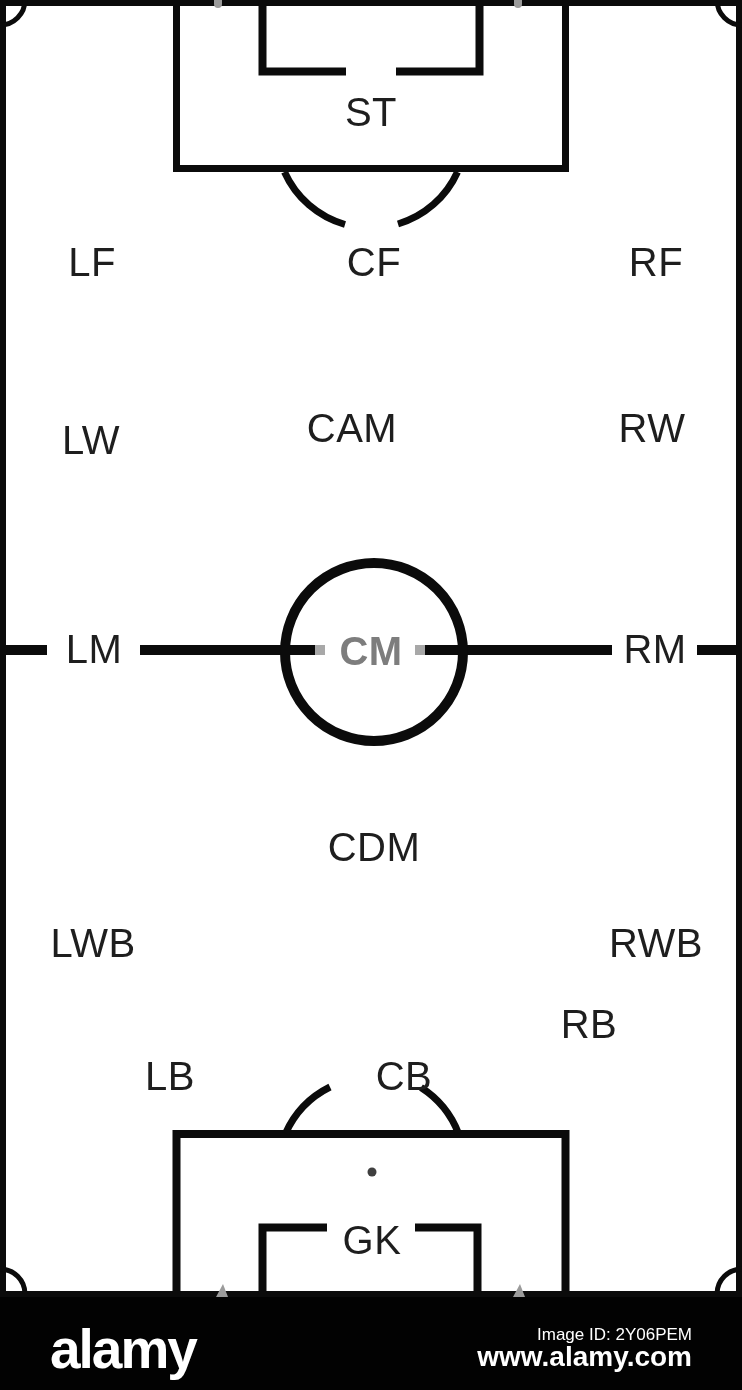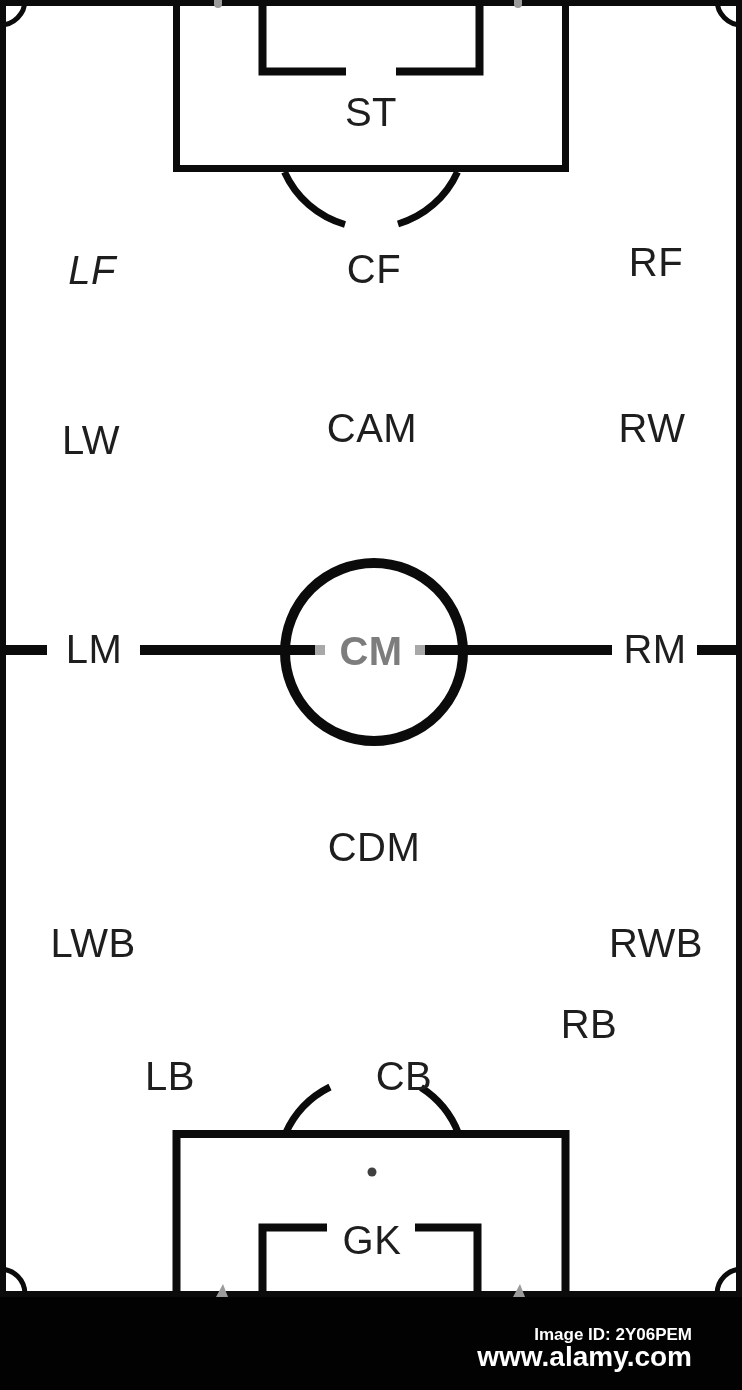--- a/index.html
+++ b/index.html
@@ -32,21 +32,21 @@
     font-weight:700;
     letter-spacing:-2px;
     line-height:1;
   }
   .wm-right{
     position:absolute;right:50px;top:1326px;
     text-align:right;
     color:#ffffff;
     line-height:1;
   }
-  .wm-id{font-size:17px;font-weight:700;display:block;}
+  .wm-id{font-size:17px;font-weight:400;display:block;}
   .wm-url{font-size:28px;font-weight:700;display:block;margin-top:0;}
 </style>
 </head>
 <body>
 
 <div class="stage">
 
   <svg class="pitch-svg" width="742" height="1297" viewBox="0 0 742 1297">
     <g fill="none" stroke="#0b0b0b">
 
@@ -86,36 +86,37 @@
 
     <circle cx="372" cy="1172" r="4.5" fill="#3f3f3f"></circle>
 
     <path d="M 214 0 H 222 V 4 A 4 4 0 0 1 214 4 Z" fill="#9b9b9b"></path>
     <path d="M 514 0 H 522 V 4 A 4 4 0 0 1 514 4 Z" fill="#9b9b9b"></path>
     <path d="M 216 1297 L 223 1284 L 228 1297 Z" fill="#9b9b9b"></path>
     <path d="M 513 1297 L 520 1284 L 525 1297 Z" fill="#9b9b9b"></path>
   </svg>
 
   <span class="pos-label" style="left:371px;top:112px;">ST</span>
-  <span class="pos-label" style="left:92px;top:270px;font-style:italic;">LF</span>
-  <span class="pos-label" style="left:374px;top:262px;margin-top:7px;">CF</span>
+  <span class="pos-label" style="left:92px;top:262px;">LF</span>
+  <span class="pos-label" style="left:374px;top:262px;">CF</span>
   <span class="pos-label" style="left:656px;top:262px;">RF</span>
   <span class="pos-label" style="left:91px;top:440px;">LW</span>
-  <span class="pos-label" style="left:372px;top:428px;">CAM</span>
+  <span class="pos-label" style="left:352px;top:428px;">CAM</span>
   <span class="pos-label" style="left:652px;top:428px;">RW</span>
   <span class="pos-label" style="left:94px;top:649px;">LM</span>
   <span class="pos-label gray" style="left:371px;top:651px;font-weight:bold;">CM</span>
   <span class="pos-label" style="left:655px;top:649px;">RM</span>
   <span class="pos-label" style="left:374px;top:847px;">CDM</span>
   <span class="pos-label" style="left:93px;top:943px;">LWB</span>
   <span class="pos-label" style="left:656px;top:943px;">RWB</span>
   <span class="pos-label" style="left:170px;top:1076px;">LB</span>
   <span class="pos-label" style="left:376px;top:1076px;margin-left:28px;">CB</span>
   <span class="pos-label" style="left:589px;top:1024px;">RB</span>
   <span class="pos-label" style="left:372px;top:1240px;text-align:center;">GK</span>
 
   <div class="wm-bar"></div>
+  <div class="wm-logo">alamy</div>
   <div class="wm-right">
     <span class="wm-id">Image ID: 2Y06PEM</span>
     <span class="wm-url">www.alamy.com</span>
   </div>
 
 </div>
 
 </body></html>

